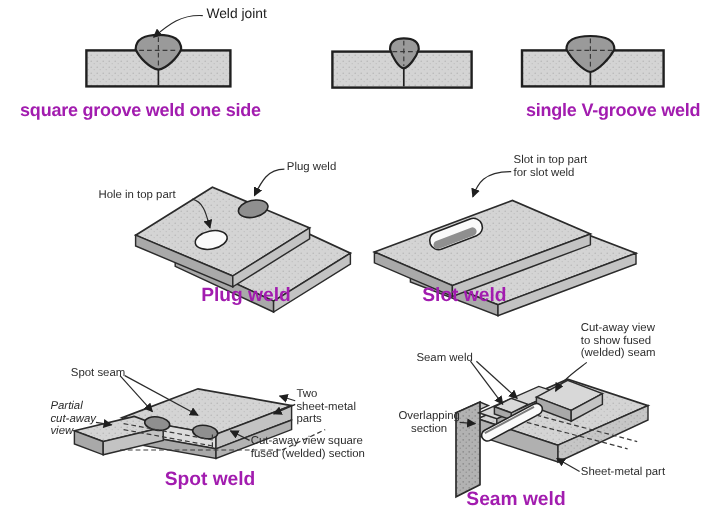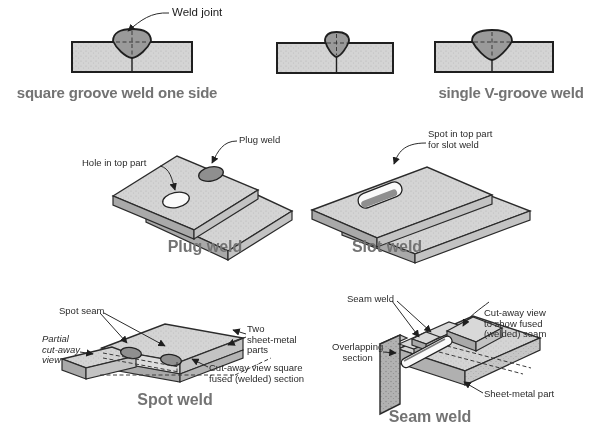--- a/index.html
+++ b/index.html
@@ -3,21 +3,21 @@
 <meta charset="utf-8">
 <style>
   html,body{margin:0;padding:0;background:#fff;}
   #canvas{
     position:relative;width:602px;height:434px;background:#ffffff;
     font-family:"Liberation Sans",sans-serif;overflow:hidden;
   }
   #diagram-svg{position:absolute;left:0;top:0;}
   .ann{position:absolute;font-size:9.5px;line-height:10.5px;color:#2b2b2b;white-space:nowrap;}
   .ann span{display:block;}
-  .cap{position:absolute;font-size:16px;font-weight:bold;color:#737373;text-align:center;white-space:nowrap;}
+  .cap{position:absolute;font-size:16px;font-weight:bold;color:#a21caf;text-align:center;white-space:nowrap;}
   .cap-top{font-size:15px;letter-spacing:-0.2px;}
   .wj{font-size:11.5px;color:#1c1c1c;}
   
   .bar{fill:url(#stip);stroke:#1f1f1f;stroke-width:2;}
   .bead{fill:#9a9a9a;stroke:#1f1f1f;stroke-width:1.8;}
   .seamline{stroke:#1f1f1f;stroke-width:1.4;fill:none;}
   .dash{stroke:#3a3a3a;stroke-width:1;fill:none;stroke-dasharray:4,2.5;}
   .leader{stroke:#2b2b2b;stroke-width:1;fill:none;}
   .face-top{fill:url(#stip);stroke:#2b2b2b;stroke-width:1.4;}
   .face-front{fill:#a9a9a9;stroke:#2b2b2b;stroke-width:1.2;}
@@ -165,21 +165,21 @@
   <div class="ann wj" style="left:172px;top:7px;text-align:right;">Weld joint</div>
 
   <div class="cap cap-top" style="left:2px;top:84px;width:230px;">square groove weld one side</div>
   <div class="cap cap-top" style="left:424px;top:84px;width:174px;">single V-groove weld</div>
 
   <div class="ann" style="left:239px;top:135px;">Plug weld</div>
   <div class="ann" style="left:82px;top:158px;">Hole in top part</div>
   <div class="cap" style="left:140px;top:238px;width:130px;">Plug weld</div>
 
   <div class="ann" style="left:428px;top:129px;">
-    <span>Spot in top part</span>
+    <span>Slot in top part</span>
     <span>for slot weld</span>
   </div>
   <div class="cap" style="left:322px;top:238px;width:130px;">Slot weld</div>
 
   <div class="ann" style="left:59px;top:306px;">Spot seam</div>
   <div class="ann" style="left:42px;top:334px;font-style:italic;">
     <span>Partial</span>
     <span>cut-away</span>
     <span>view</span>
   </div>
@@ -188,21 +188,21 @@
     <span>sheet-metal</span>
     <span>parts</span>
   </div>
   <div class="ann" style="left:209px;top:363px;">
     <span>Cut-away view square</span>
     <span>fused (welded) section</span>
   </div>
   <div class="cap" style="left:110px;top:391px;width:130px;">Spot weld</div>
 
   <div class="ann" style="left:347px;top:294px;">Seam weld</div>
-  <div class="ann" style="left:484px;top:269px;margin-top:39px;">
+  <div class="ann" style="left:484px;top:269px;">
     <span>Cut-away view</span>
     <span>to show fused</span>
     <span>(welded) seam</span>
   </div>
   <div class="ann" style="left:332px;top:342px;text-align:center;">
     <span>Overlapping</span>
     <span>section</span>
   </div>
   <div class="ann" style="left:484px;top:389px;">Sheet-metal part</div>
   <div class="cap" style="left:365px;top:408px;width:130px;">Seam weld</div>

